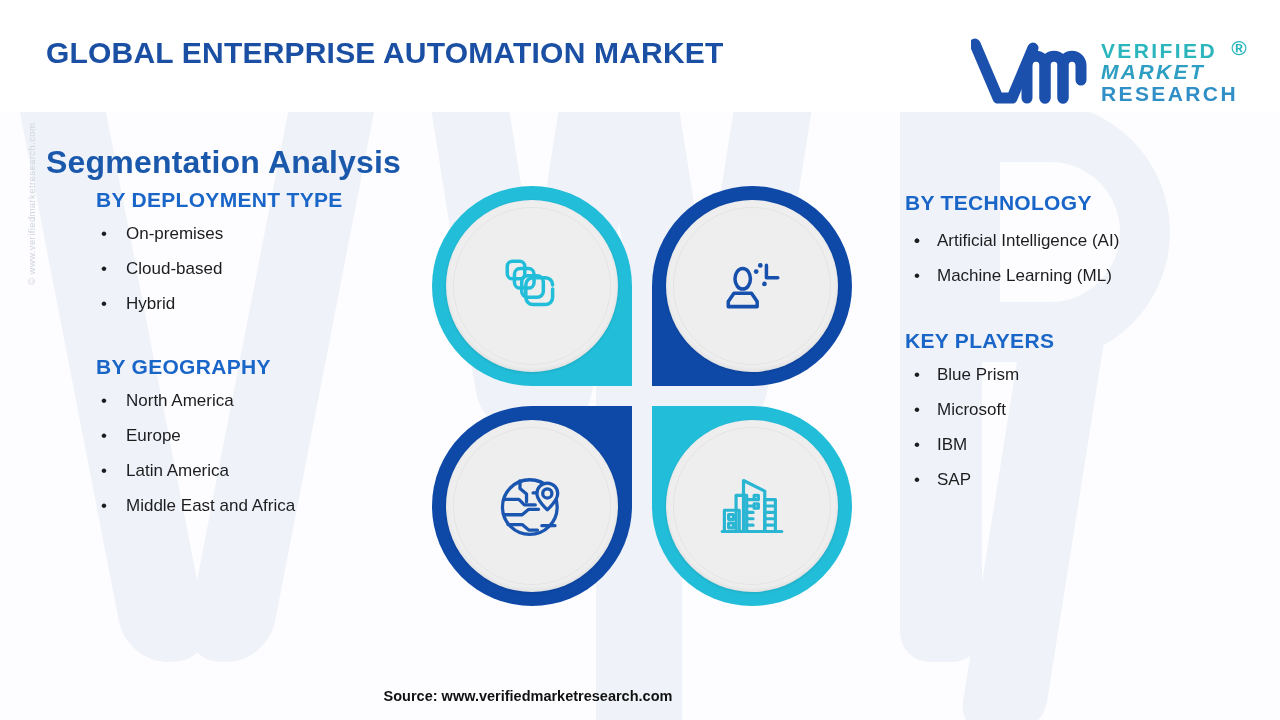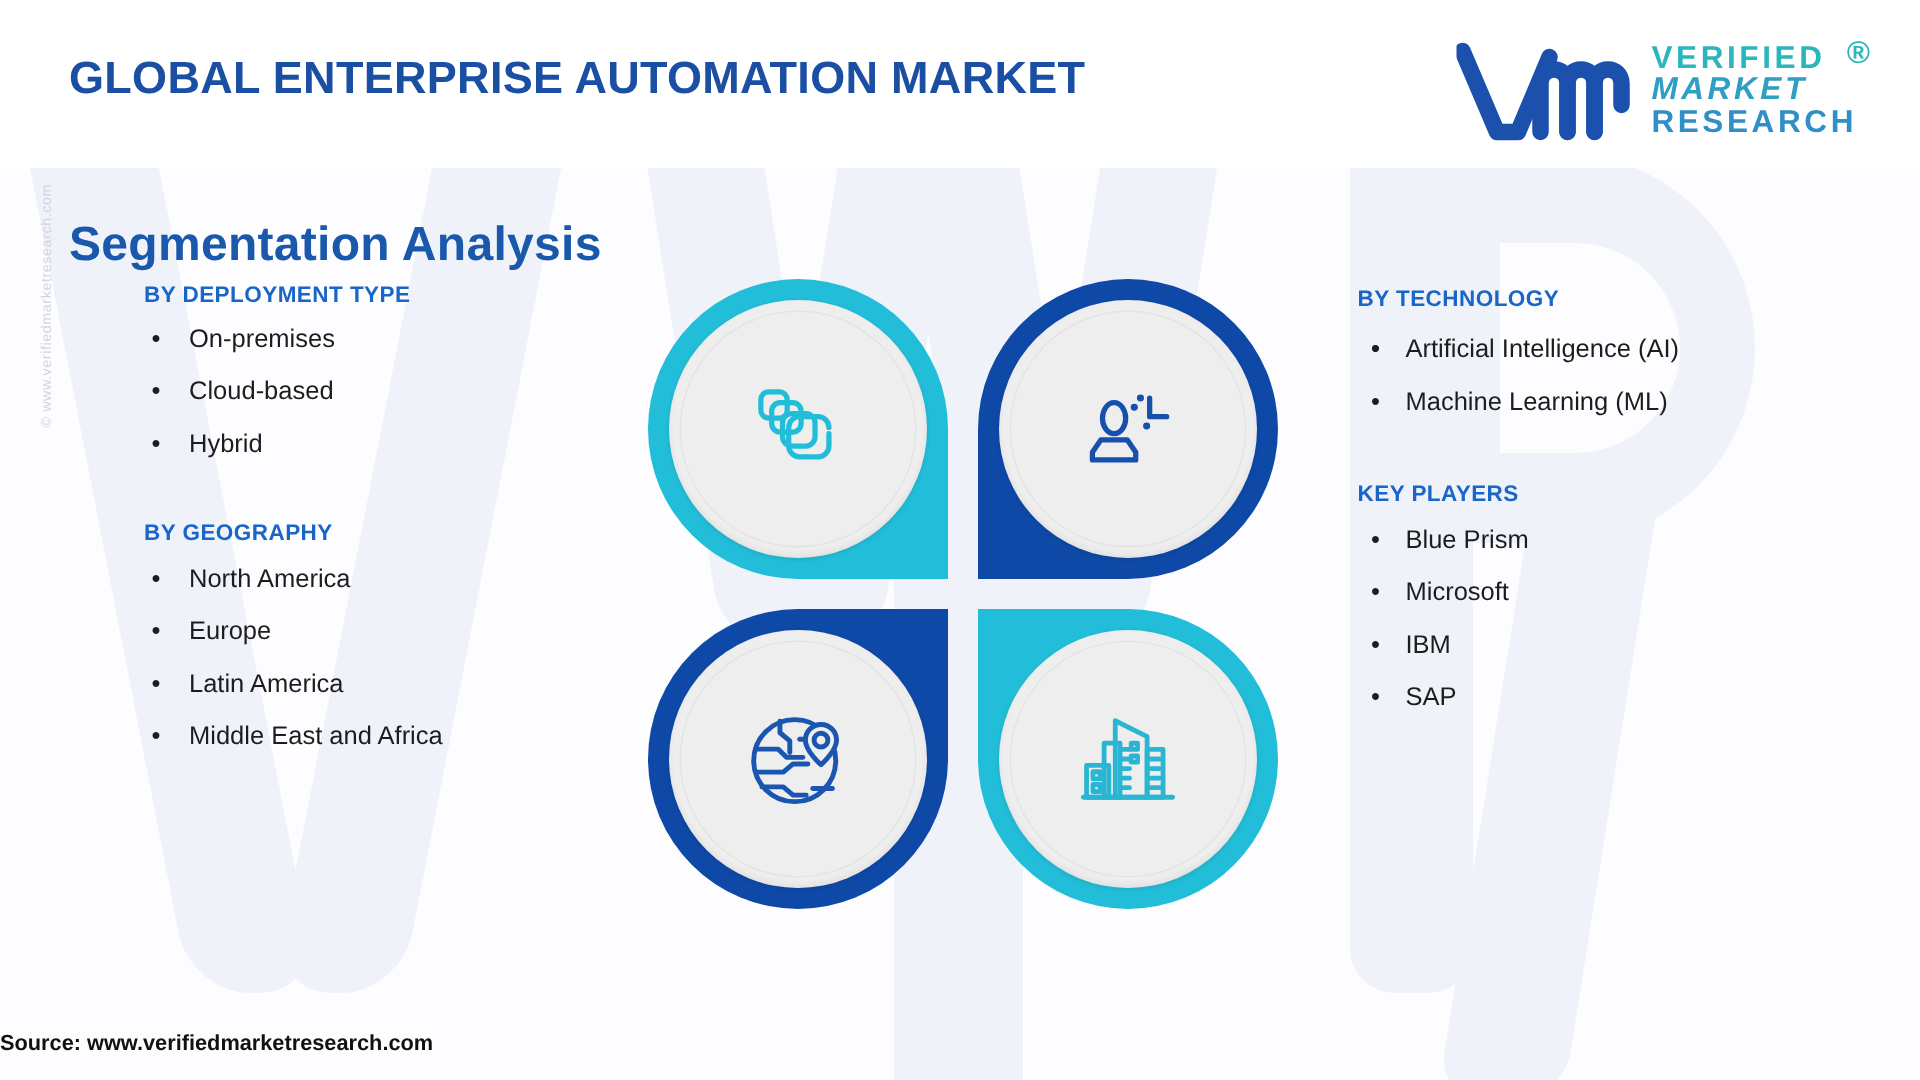--- a/index.html
+++ b/index.html
@@ -74,21 +74,21 @@
   }
   .page-title {
     position: absolute; left: 46px; top: 36px;
     font-size: 30px; font-weight: bold;
     letter-spacing: .2px;
     color: #1a4fa3;
     font-family: "Liberation Sans", sans-serif;
   }
 
   
-  .logo { position: absolute; right: 42px; top: 28px; height: 76px; display: flex; align-items: flex-start; gap: 12px; }
+  .logo { position: absolute; right: 42px; top: 28px; height: 76px; display: flex; align-items: flex-end; gap: 12px; }
   .logo-mark { width: 118px; height: 66px; }
   .logo-words { display: flex; flex-direction: column; line-height: 1.02; position: relative; }
   .logo-words span {
     font-size: 21px; font-weight: bold; letter-spacing: 2.4px;
     font-family: "Liberation Sans", sans-serif;
   }
   .lw1 { color: #2bb6bd; }
   .lw2 { color: #2e9fc2; font-style: italic; }
   .lw3 { color: #2f8fc6; }
   .logo-reg { position: absolute; right: -11px; top: -3px; font-size: 10px; color: #2bb6bd; font-weight: bold; }
@@ -97,21 +97,21 @@
   .col { position: absolute; z-index: 5; }
   .col-left  { left: 46px;  top: 144px; width: 410px; }
   .col-right { left: 886px; top: 190px; width: 380px; margin-left: 19px; }
 
   .seg-title {
     font-size: 32px; font-weight: bold; color: #1a58ac;
     margin-bottom: 6px; letter-spacing: .2px;
   }
   .grp { margin-bottom: 0; }
   .grp-head {
-    font-size: 15px; font-weight: bold; color: #1a66c8;
+    font-size: 21px; font-weight: bold; color: #1a66c8;
     letter-spacing: .3px; line-height: 1.28;
   }
   ul.bul { list-style: none; margin-top: 9px; }
   ul.bul li {
     position: relative;
     font-size: 17px; color: #1d1d1f;
     line-height: 1.3;
     padding-left: 32px;
     margin-bottom: 13px;
   }
@@ -168,21 +168,21 @@
     content: ""; position: absolute;
     left: 7px; top: 7px; right: 7px; bottom: 7px;
     border-radius: 50%;
     border: 1px solid rgba(0,0,0,.045);
   }
   .disc svg { display: block; }
 
   
   .source {
     position: absolute; left: 0; top: 688px; width: 1056px;
-    text-align: left;
+    text-align: center;
     font-size: 14.5px; font-weight: bold; color: #111;
     z-index: 6;
   }
   .vert-wm {
     position: absolute; left: 26px; top: 285px;
     transform: rotate(-90deg); transform-origin: left top;
     font-size: 9.5px; color: #cfd4dd; letter-spacing: .4px;
     white-space: nowrap; z-index: 6;
   }
 </style>

